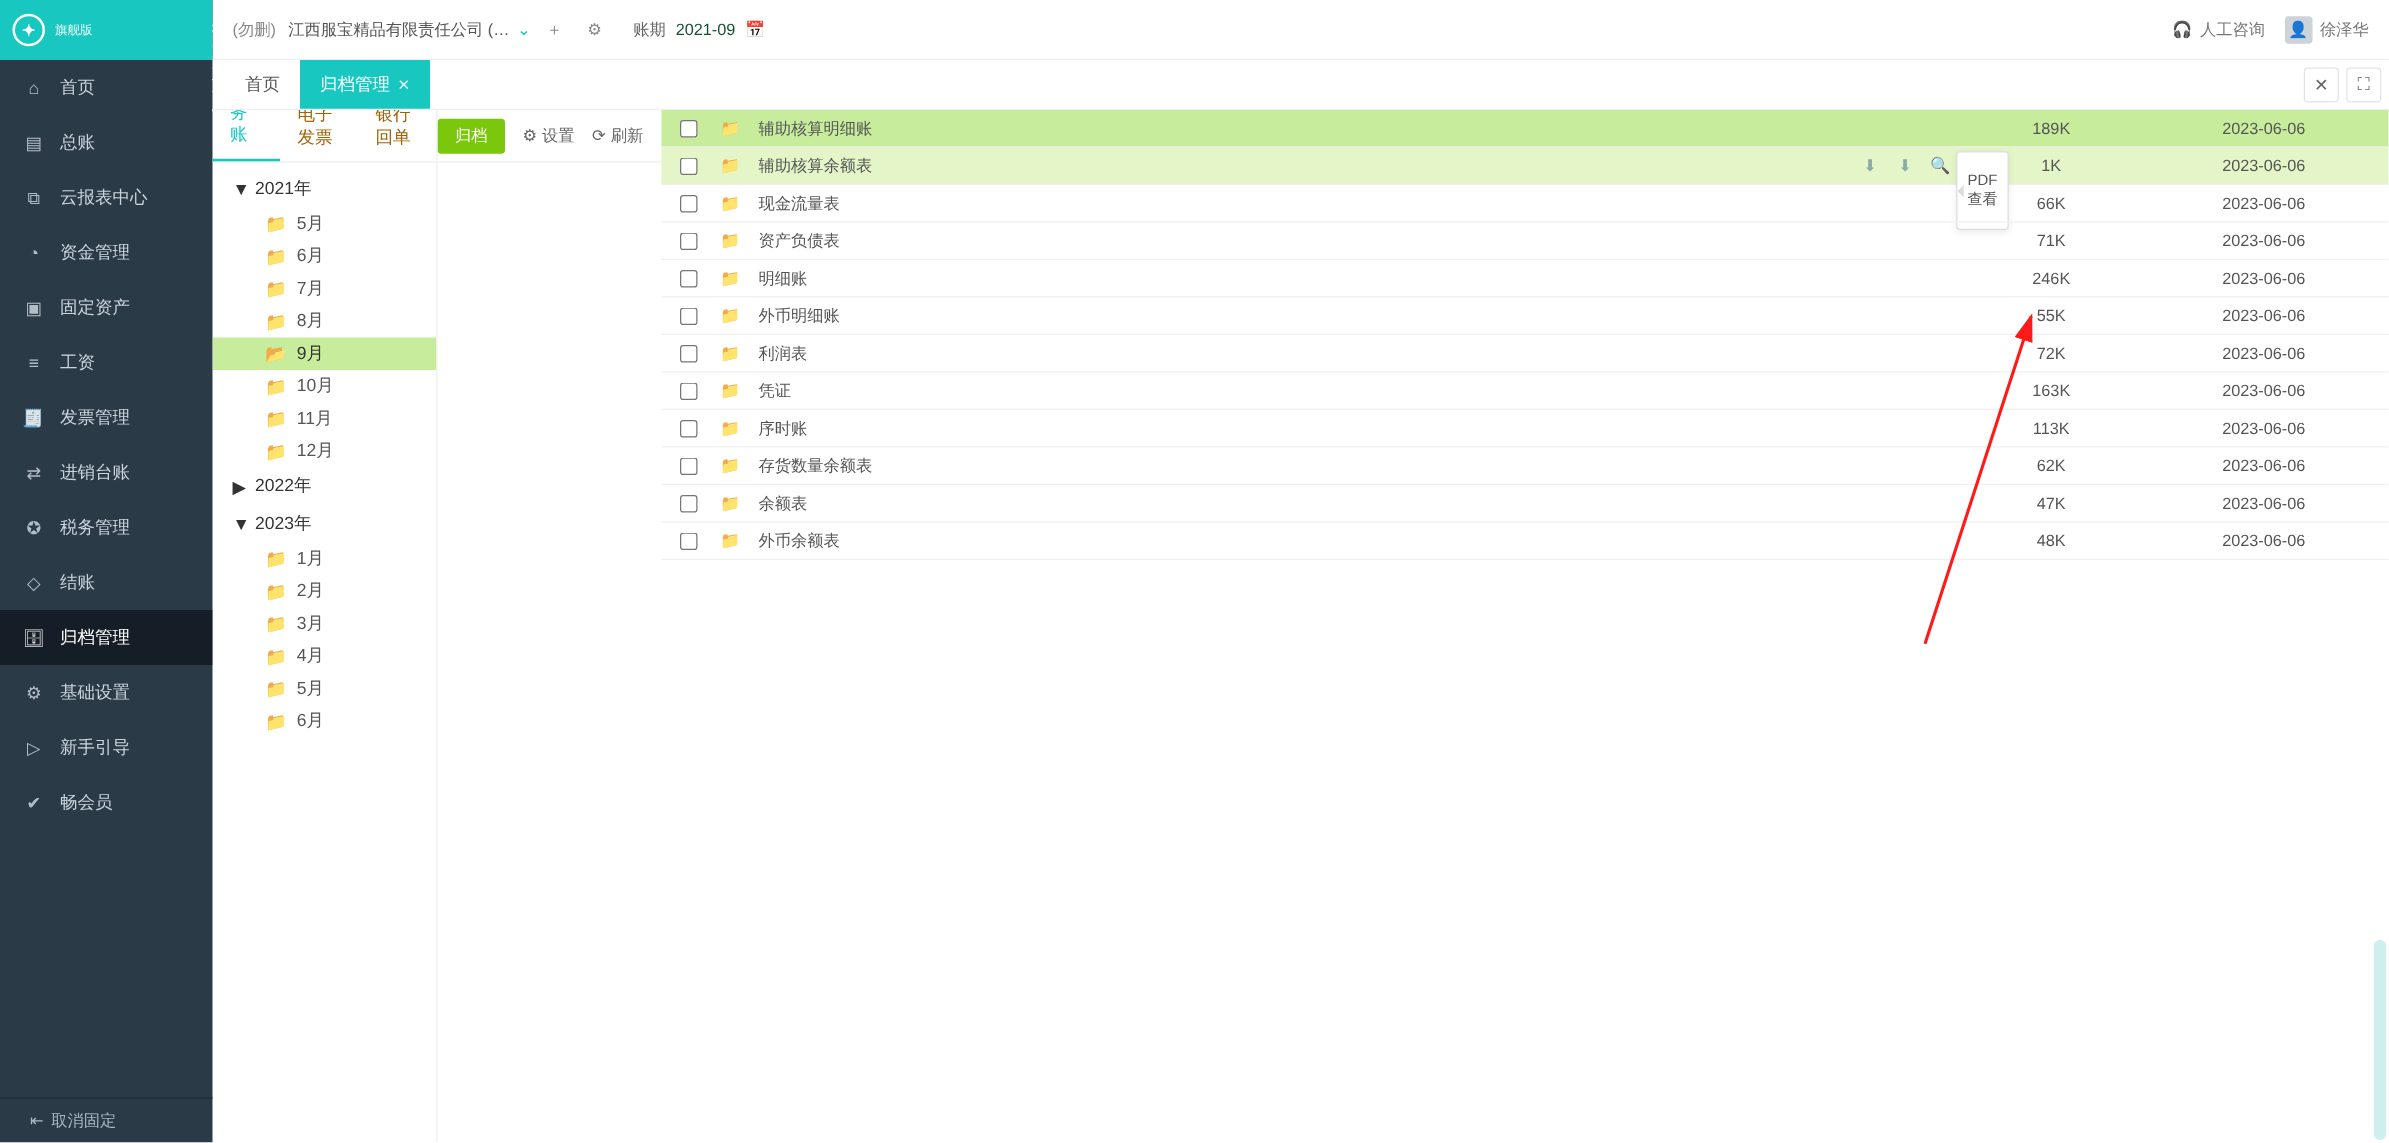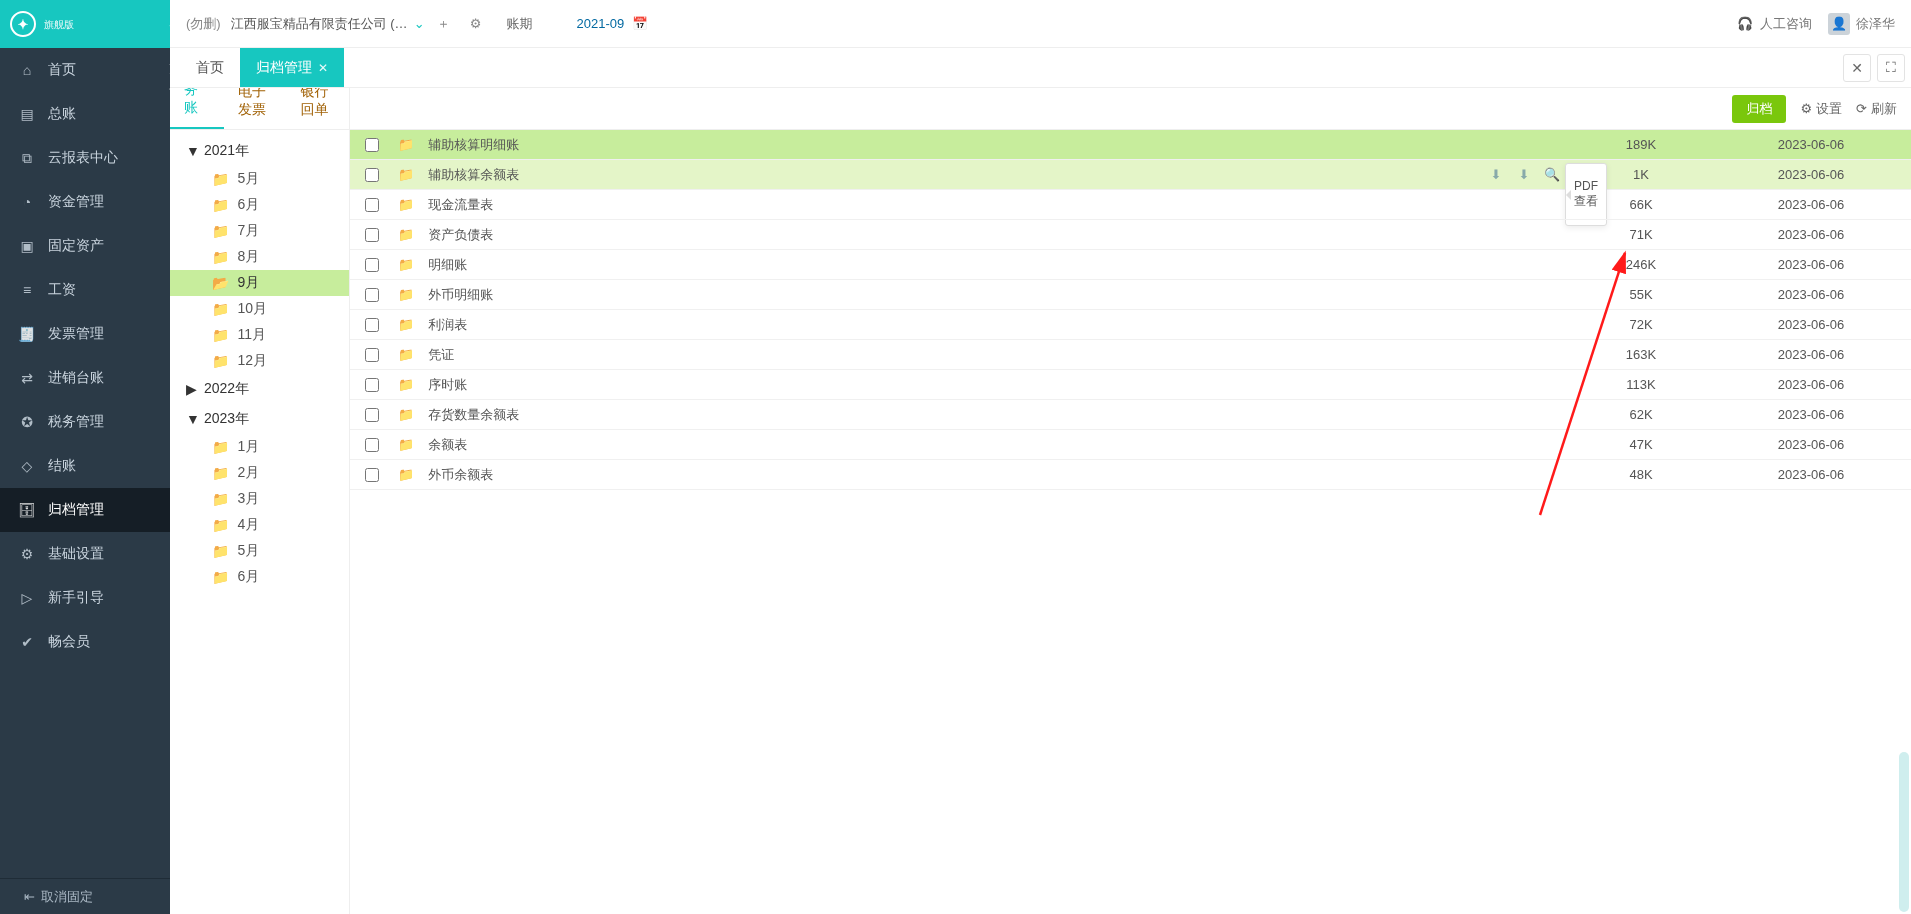--- a/index.html
+++ b/index.html
@@ -76,21 +76,21 @@
     cursor: pointer;
   }
   .company .nodel { color: #888; margin-right: 4px; }
   .company-caret { color: #17c7c0; }
   .tb-icon {
     width: 26px; height: 26px; display: flex; align-items: center; justify-content: center;
     color: #888; cursor: pointer; margin-left: 6px;
   }
   .period { margin-left: 18px; display: flex; align-items: center; gap: 8px; }
   .period .label { color: #666; }
-  .period .val { color: #0369a1; margin-left: 36px; }
+  .period .val { color: #14532d; }
   .cal-icon { color: #17c7c0; }
   .topbar .spacer { flex: 1; }
   .top-right { display: flex; align-items: center; gap: 16px; color: #777; }
   .top-right .link { display: flex; align-items: center; gap: 6px; cursor: pointer; }
   .avatar { width: 22px; height: 22px; background: #ccd3d9; color:#fff; border-radius: 3px; display:flex; align-items:center; justify-content:center; font-size:13px; }
 
   .tabs-row {
     height: 40px; border-bottom: 1px solid #eee;
     display: flex; align-items: stretch;
     padding-left: 10px;
@@ -135,21 +135,21 @@
   }
   .tree { flex:1; overflow:auto; padding: 6px 0; font-size: 14px; }
   .tree-year { padding: 6px 16px; display:flex; align-items:center; gap:8px; cursor:pointer; color:#333; }
   .tree-year .tri { width: 10px; display:inline-block; }
   .tree-month { padding: 5px 16px 5px 42px; display:flex; align-items:center; gap:8px; cursor:pointer; color:#555; height:26px; }
   .tree-month .folder { color:#d6d6d6; }
   .tree-month.active { background: #c7ed9c; color:#333; }
   .tree-month.active .folder { color:#17c7c0; }
 
   
-  .inner-right { flex:1; display:flex; flex-direction:column; overflow:hidden; }
+  .inner-right { flex:1; display:flex; flex-direction:row; overflow:hidden; }
   .subtabs-row2 {
      height:42px; border-bottom:1px solid #eee;
      display:flex; align-items:center; justify-content:flex-end;
      padding-right:14px; gap:14px;
   }
   .subtabs-right .btn-primary {
     background:#7ac70c; color:#fff; border:none; border-radius:3px;
     padding: 5px 14px; cursor:pointer; font-size:13px;
   }
   .subtabs-right { display:flex; align-items:center; gap:14px; }

